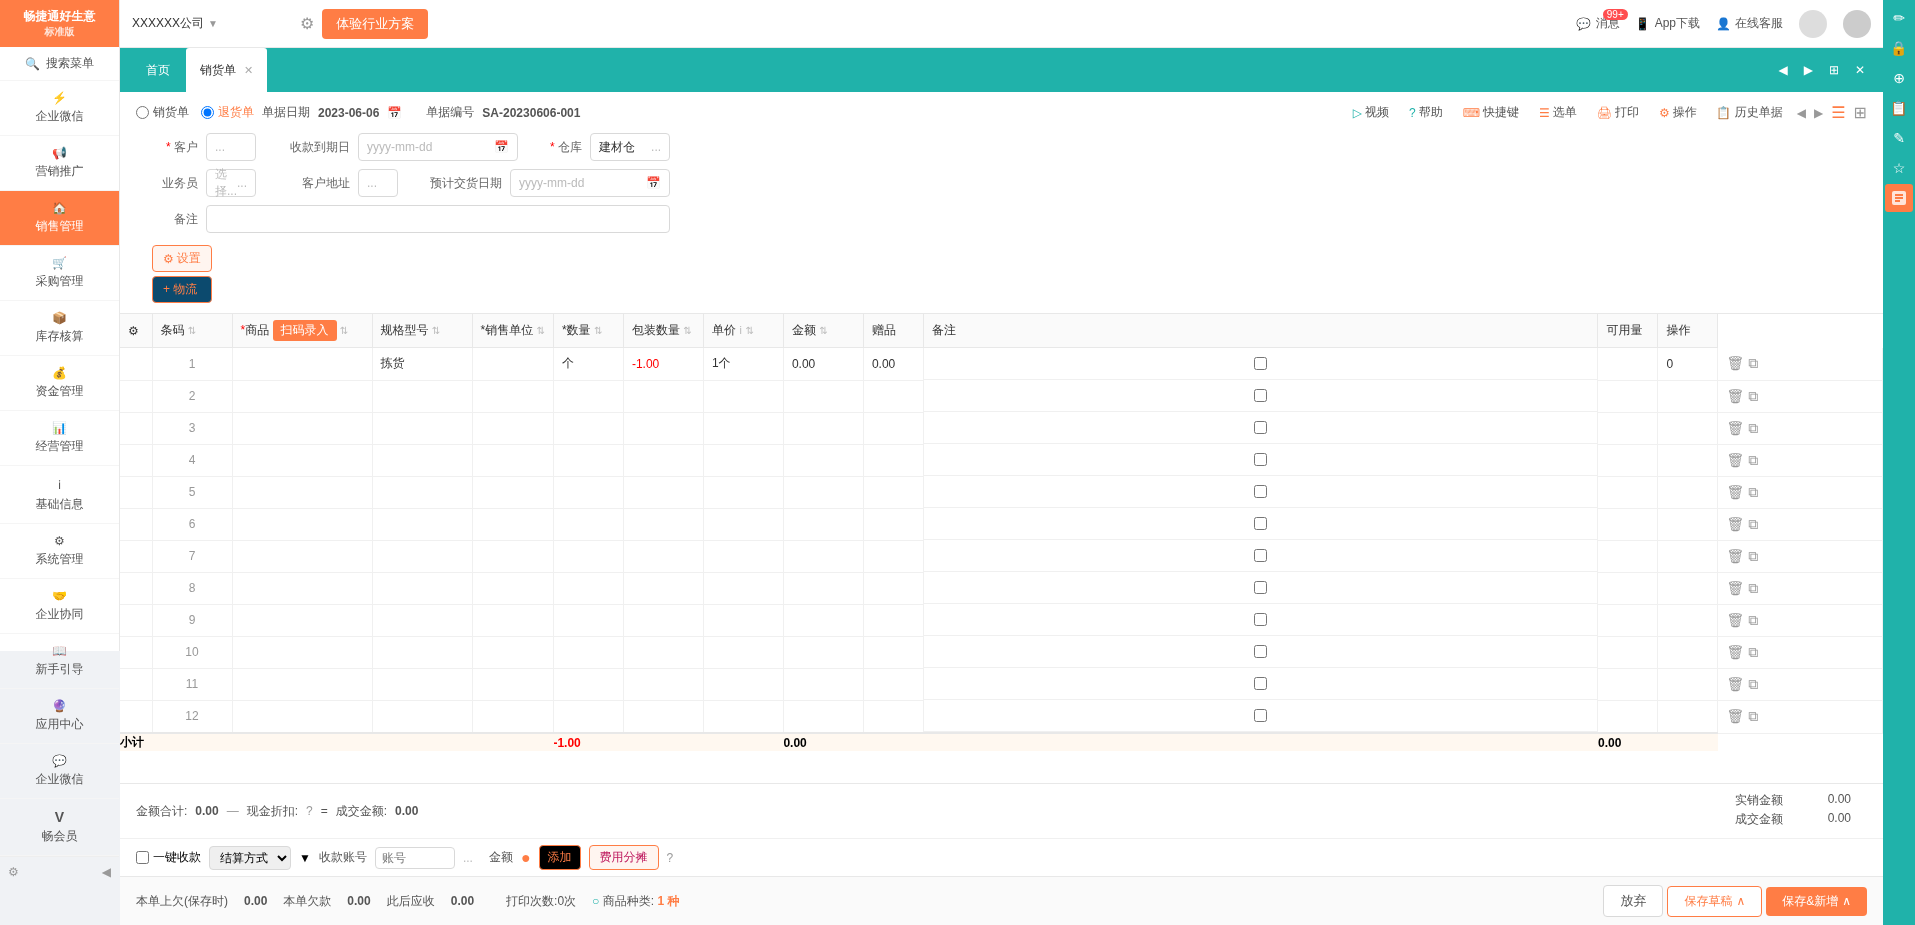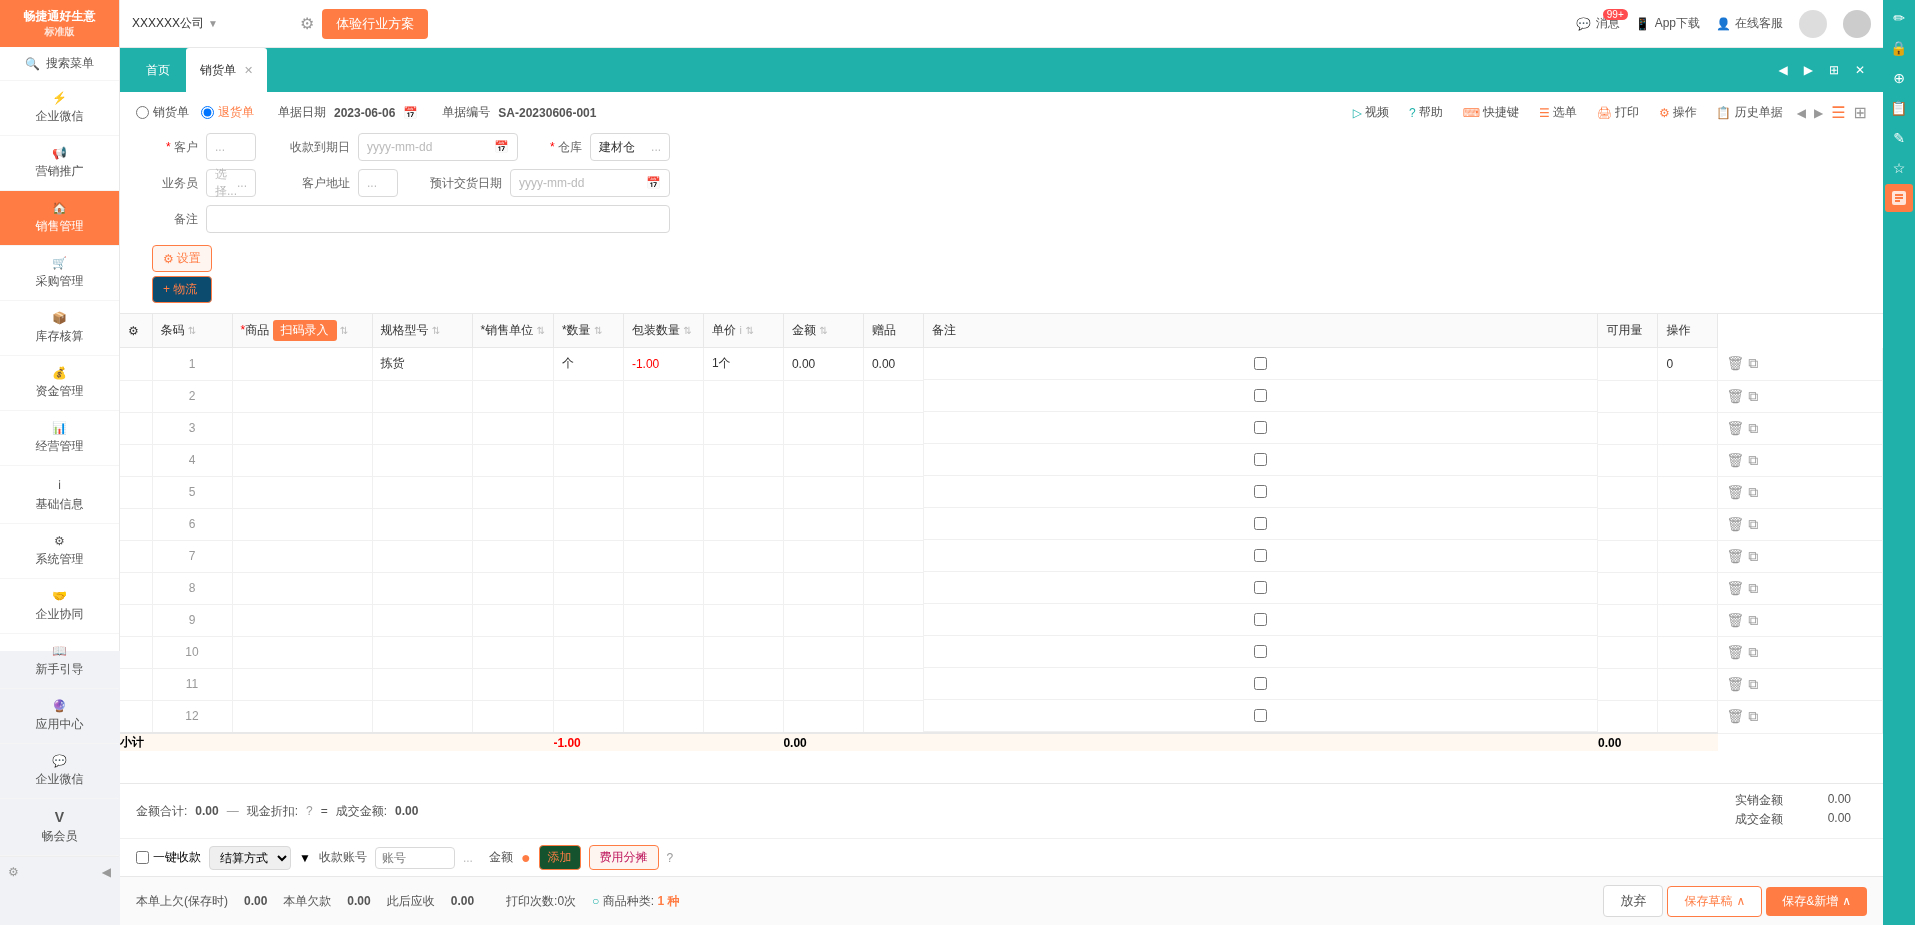--- a/index.html
+++ b/index.html
@@ -32,21 +32,21 @@
     .tab.active { background: #fff; color: #333; }
     .tab-close { font-size: 11px; color: #aaa; cursor: pointer; margin-left: 4px; }
     .tab-home { background: transparent; }
 
     
     .form-area { background: #fff; padding: 10px 16px; border-bottom: 1px solid #e8e8e8; }
     .form-toolbar { display: flex; align-items: center; gap: 8px; margin-bottom: 10px; font-size: 12px; color: #555; }
     .radio-group { display: flex; align-items: center; gap: 12px; }
     .radio-item { display: flex; align-items: center; gap: 4px; cursor: pointer; }
     .radio-item.active { color: #ff7d45; }
-    .form-meta { display: flex; align-items: center; gap: 8px; margin-left: 16px; color: #555; }
+    .form-meta { display: flex; align-items: center; gap: 8px; color: #555; }
     .form-toolbar-right { margin-left: auto; display: flex; align-items: center; gap: 8px; }
     .toolbar-btn { display: flex; align-items: center; gap: 3px; cursor: pointer; color: #555; padding: 2px 6px; }
 
     .form-row { display: flex; align-items: center; margin-bottom: 8px; gap: 0; }
     .form-field { display: flex; align-items: center; flex: 1; }
     .form-label { color: #666; min-width: 70px; text-align: right; padding-right: 8px; white-space: nowrap; }
     .form-label.required::before { content: '* '; color: #f00; }
     .form-input { border: 1px solid #d9d9d9; border-radius: 4px; padding: 4px 8px; flex: 1; max-width: 280px; height: 28px; color: #333; cursor: pointer; display: flex; align-items: center; justify-content: space-between; }
     .form-input .dots { color: #bbb; }
     .form-input-date { border: 1px solid #d9d9d9; border-radius: 4px; padding: 4px 8px; width: 160px; height: 28px; color: #bbb; display: flex; align-items: center; justify-content: space-between; }
@@ -75,21 +75,21 @@
     .footer-payment { padding: 6px 16px; display: flex; align-items: center; gap: 8px; }
     .footer-right-summary { margin-left: auto; text-align: right; padding-right: 16px; }
     .footer-right-summary .row { display: flex; justify-content: flex-end; gap: 8px; color: #555; font-size: 12px; margin-bottom: 2px; }
     .footer-right-summary .val { min-width: 60px; text-align: right; }
 
     .checkbox-cell { display: flex; align-items: center; justify-content: center; }
     input[type="checkbox"] { cursor: pointer; }
     .payment-checkbox { display: flex; align-items: center; gap: 4px; cursor: pointer; }
     .payment-select { border: 1px solid #d9d9d9; border-radius: 4px; padding: 3px 6px; min-width: 80px; cursor: pointer; }
     .payment-input { border: 1px solid #d9d9d9; border-radius: 4px; padding: 3px 6px; width: 80px; cursor: pointer; }
-    .add-btn { color: #ff7d45; border: 1px solid #ff7d45; background: #14532d; border-radius: 4px; padding: 3px 8px; cursor: pointer; font-size: 12px; }
+    .add-btn { color: #ff7d45; border: 1px solid #ff7d45; background: #000000; border-radius: 4px; padding: 3px 8px; cursor: pointer; font-size: 12px; }
     .fenyong-btn { background: #fff; border: 1px solid #ff7d45; color: #ff7d45; border-radius: 4px; padding: 3px 10px; cursor: pointer; font-size: 12px; }
     .question-icon { color: #999; cursor: pointer; }
 
     
     .action-bar { background: #fafafa; border-top: 1px solid #e8e8e8; padding: 8px 16px; display: flex; align-items: center; gap: 16px; }
     .action-bar-left { display: flex; align-items: center; gap: 16px; color: #555; font-size: 12px; }
     .action-bar-right { margin-left: auto; display: flex; align-items: center; gap: 4px; }
     .abandon-btn { border: 1px solid #d9d9d9; background: #fff; color: #555; border-radius: 4px; padding: 6px 16px; cursor: pointer; font-size: 13px; }
     .draft-btn { border: 1px solid #ff7d45; background: #fff; color: #ff7d45; border-radius: 4px; padding: 6px 16px; cursor: pointer; font-size: 13px; display: flex; align-items: center; gap: 4px; justify-content: center; }
     .save-new-btn { background: #ff7d45; color: #fff; border: none; border-radius: 4px; padding: 6px 16px; cursor: pointer; font-size: 13px; display: flex; align-items: center; gap: 4px; }

